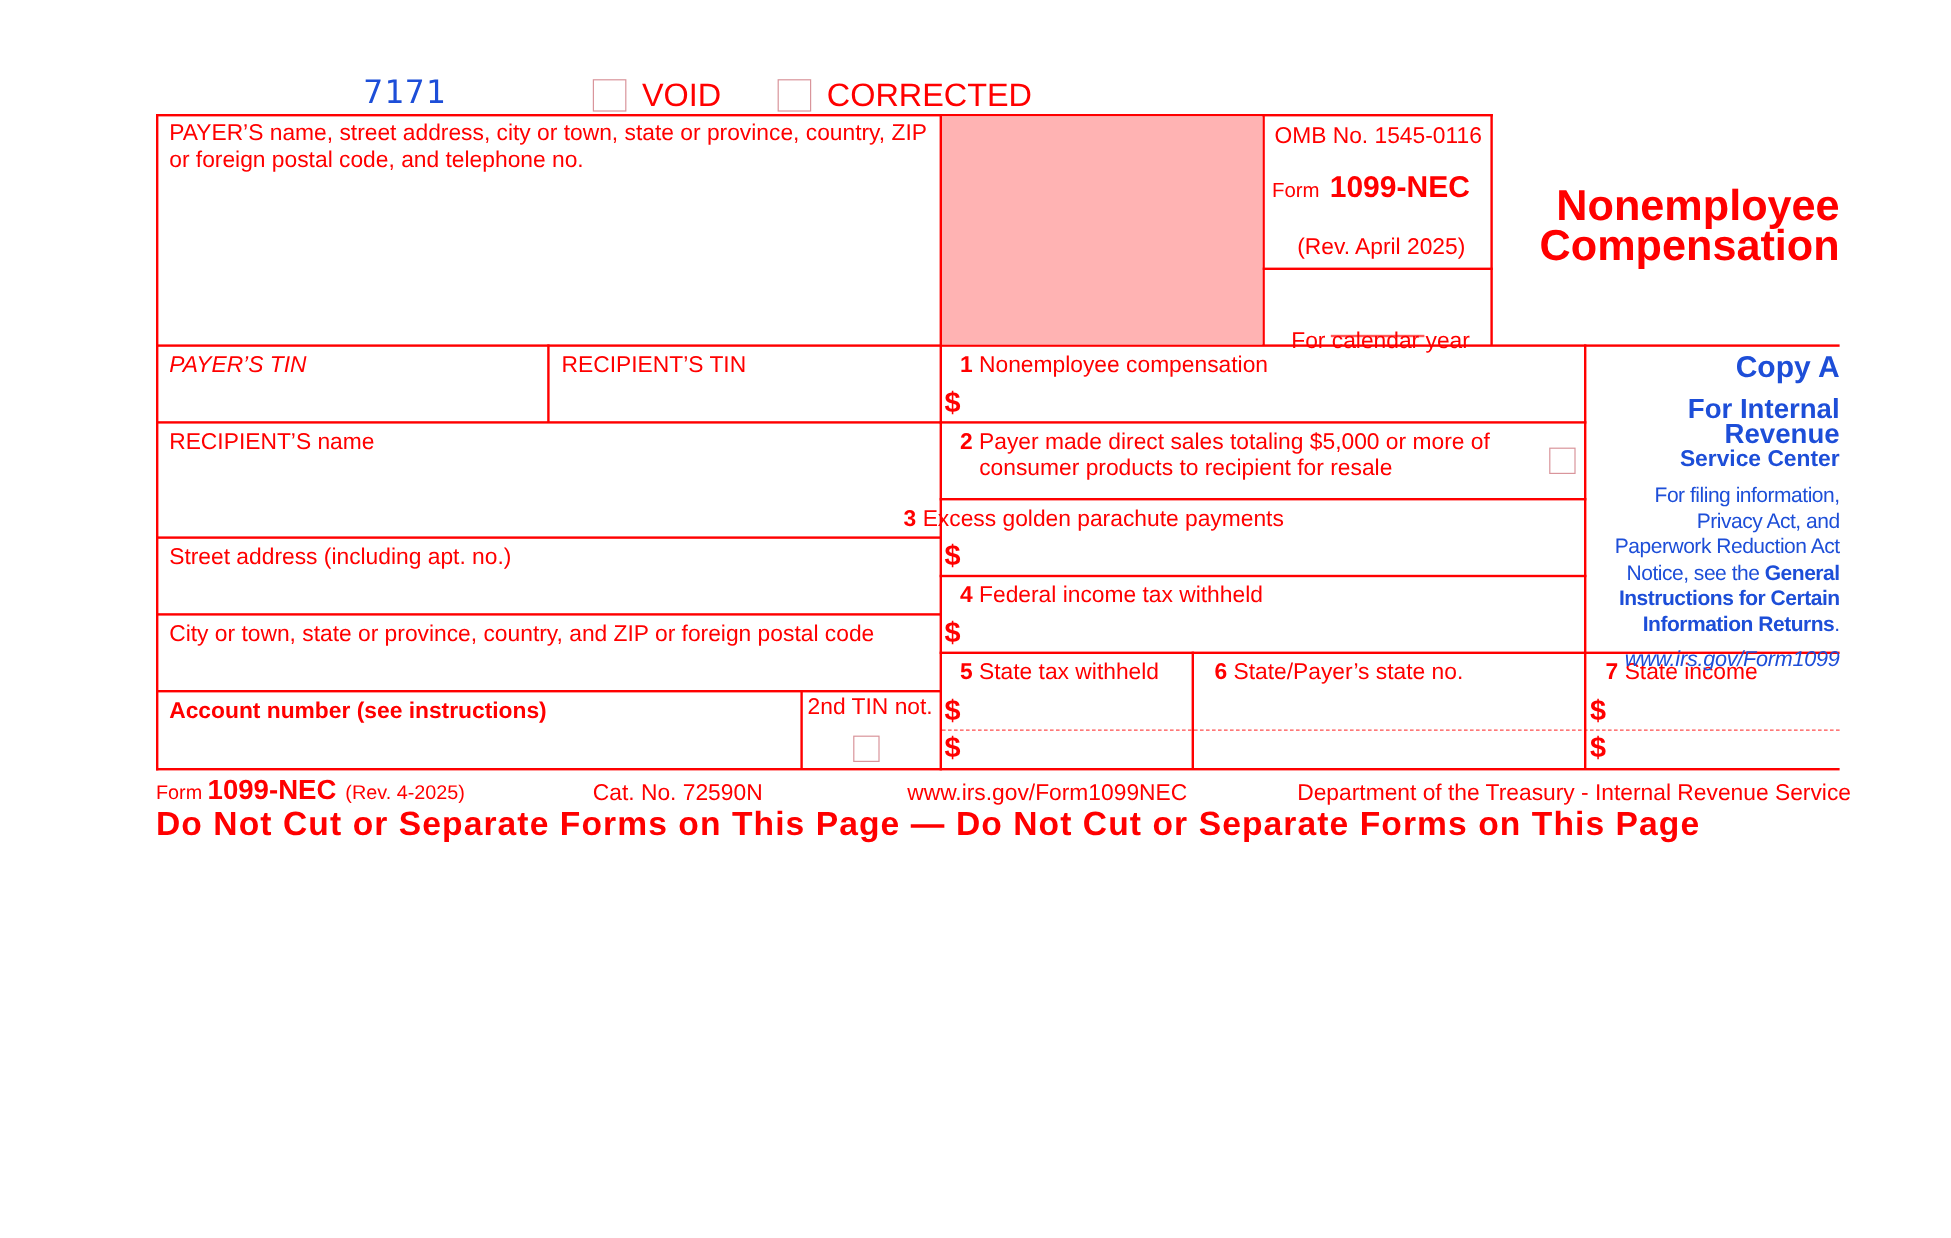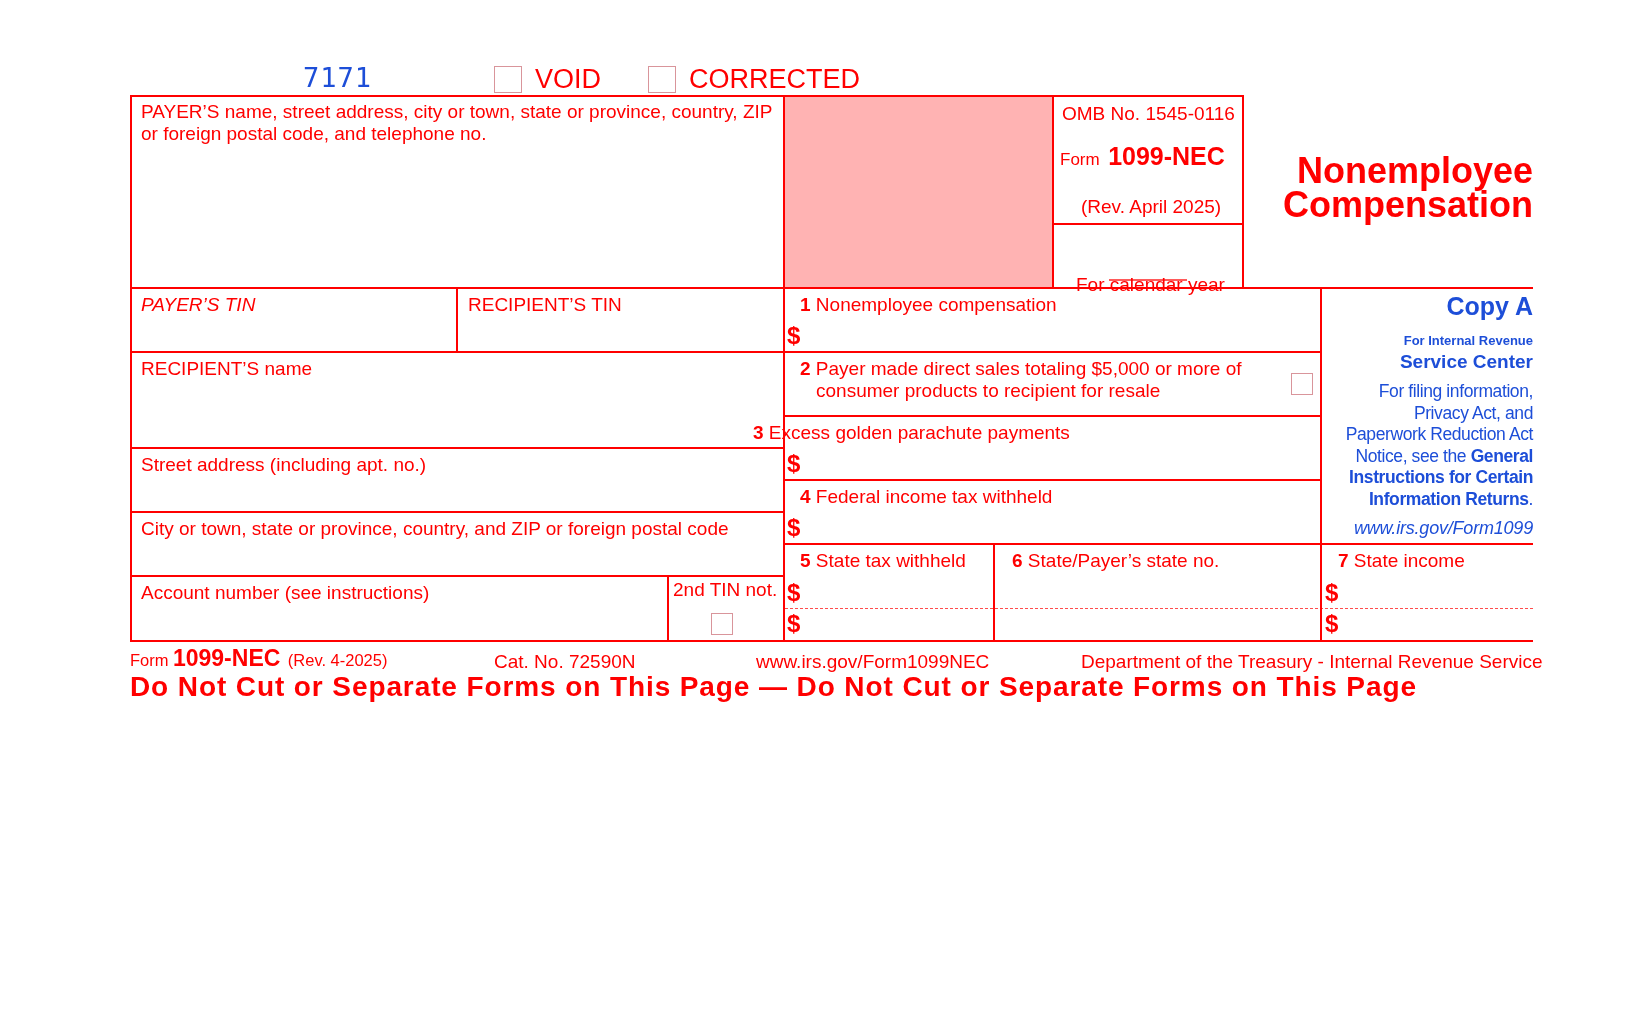--- a/index.html
+++ b/index.html
@@ -88,21 +88,21 @@
 
 <div class="lbl" style="left:141px; top:358px;">RECIPIENT’S name</div>
 <div class="field" style="left:132px; top:380px; width:650px; height:66px;"></div>
 
 <div class="lbl" style="left:141px; top:454px;">Street address (including apt. no.)</div>
 <div class="field" style="left:132px; top:476px; width:650px; height:34px;"></div>
 
 <div class="lbl" style="left:141px; top:518px;">City or town, state or province, country, and ZIP or foreign postal code</div>
 <div class="field" style="left:132px; top:540px; width:650px; height:34px;"></div>
 
-<div class="lbl" style="left:141px; top:582px;">Account number (see instructions)</div>
+<div class="lbl" style="left:141px; top:582px;font-weight:bold;">Account number (see instructions)</div>
 <div class="field" style="left:132px; top:604px; width:534px; height:35px;"></div>
 
 <div class="lbl" style="left:673px; top:579px;">2nd TIN not.</div>
 <div class="cb" style="left:711px; top:613px; width:22px; height:22px;"></div>
 
 <div class="lbl" style="left:800px; top:294px;">
   <span class="num">1</span>
   <span>Nonemployee compensation</span>
 </div>
 <div class="dollar" style="left:787px; top:324px;">$</div>
@@ -149,21 +149,21 @@
   <span class="num">7</span>
   <span>State income</span>
 </div>
 <div class="dollar" style="left:1325px; top:581px;">$</div>
 <div class="dollar" style="left:1325px; top:612px;">$</div>
 <div class="field" style="left:1343px; top:575px; width:188px; height:32px;"></div>
 <div class="field" style="left:1343px; top:610px; width:188px; height:29px;"></div>
 
 <div class="abs" style="left:1322px; top:290px; width:211px; text-align:right; color:#1d4ed8;">
   <div style="font-size:25px; font-weight:bold; line-height:30px; margin-top:1px;">Copy A</div>
-  <div style="font-size:13px; font-weight:bold; line-height:21px; margin-top:9px;">For Internal Revenue</div>
+  <div style="font-size:23px; font-weight:bold; line-height:21px; margin-top:9px;">For Internal Revenue</div>
   <div style="font-size:19px; font-weight:bold; line-height:21px;">Service Center</div>
   <div style="font-size:17.5px; line-height:21.5px; margin-top:9px; letter-spacing:-0.4px;">
     <div>For filing information,</div>
     <div>Privacy Act, and</div>
     <div>Paperwork Reduction Act</div>
     <div><span>Notice, see the </span><b>General</b></div>
     <div style="font-weight:bold;">Instructions for Certain</div>
     <div><b>Information Returns</b><span>.</span></div>
   </div>
   <div style="font-size:18px; font-style:italic; line-height:22px; margin-top:7px; letter-spacing:-0.2px;">www.irs.gov/Form1099</div>

